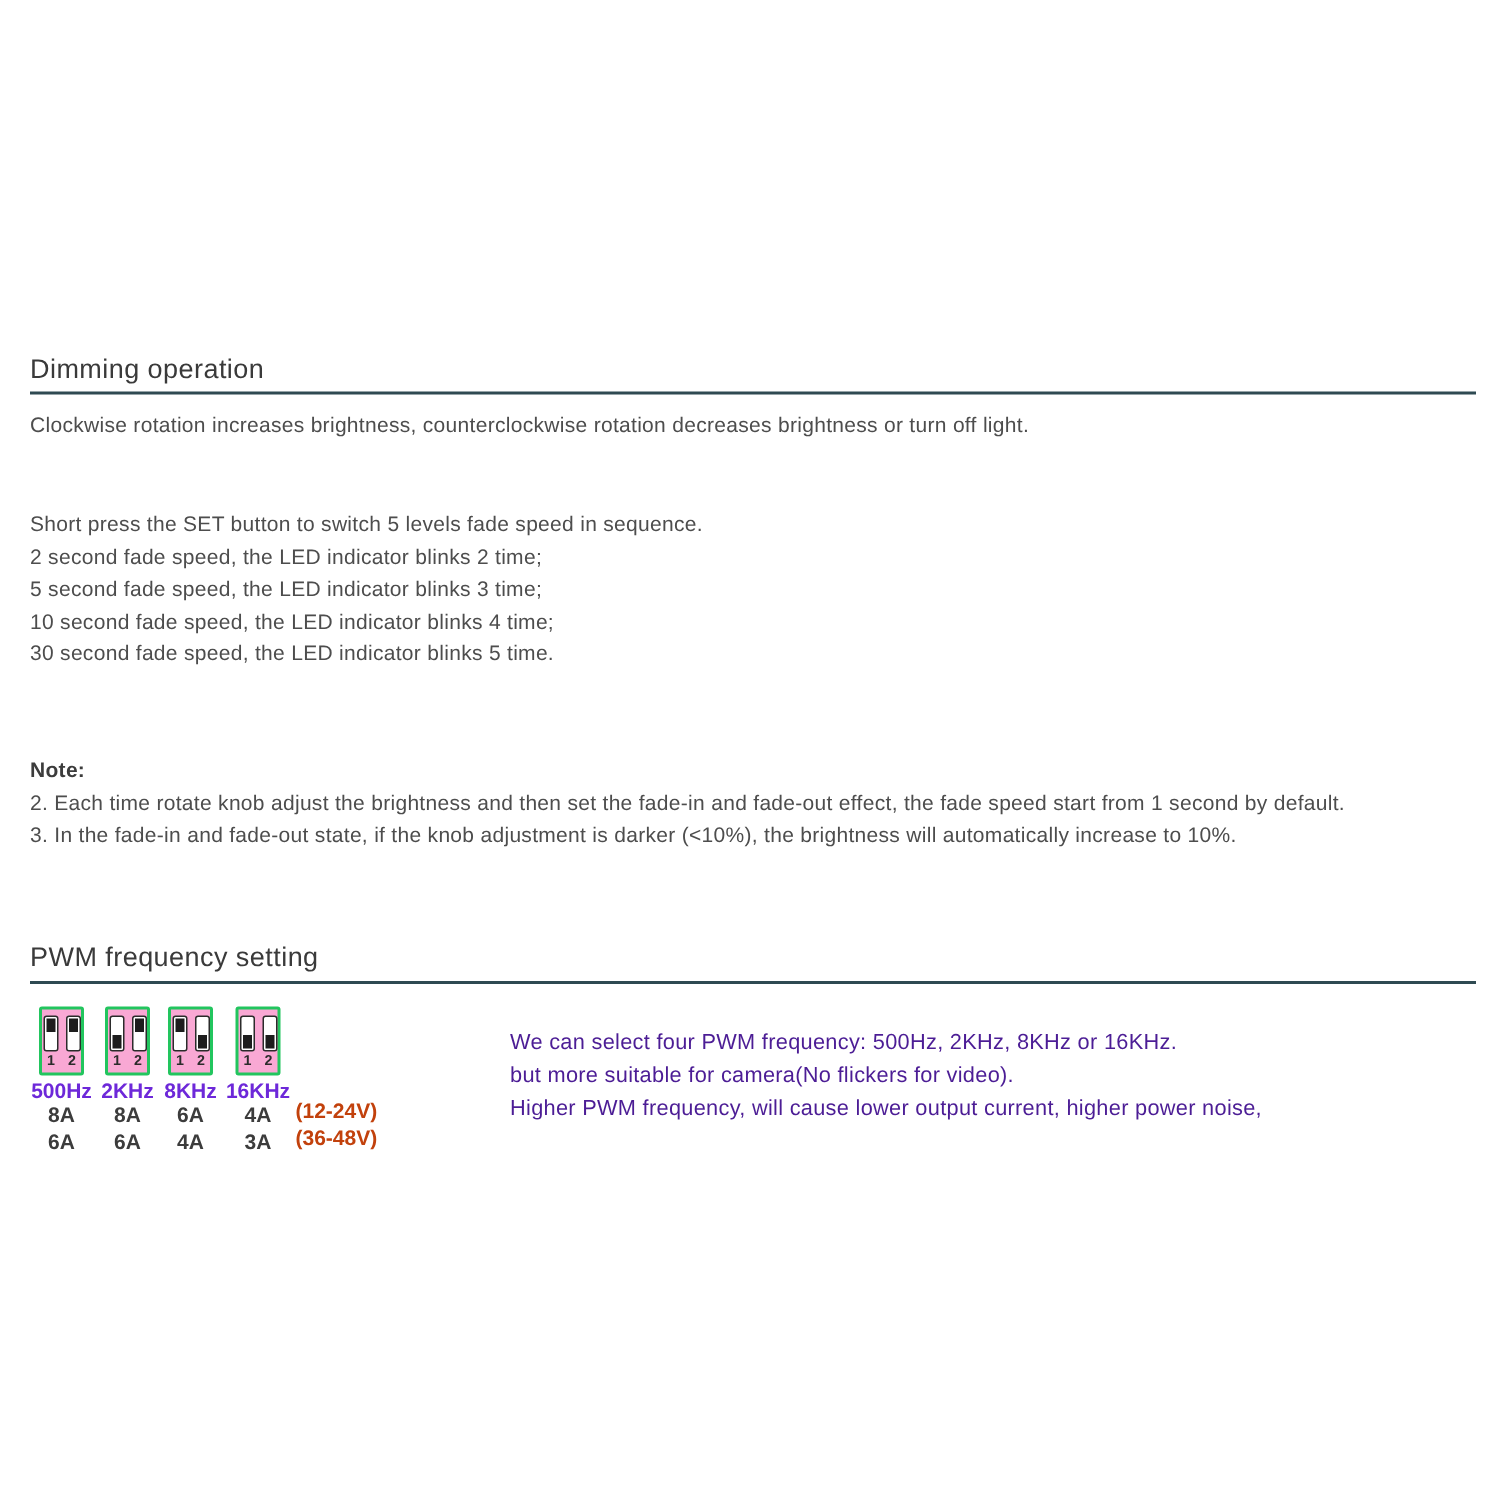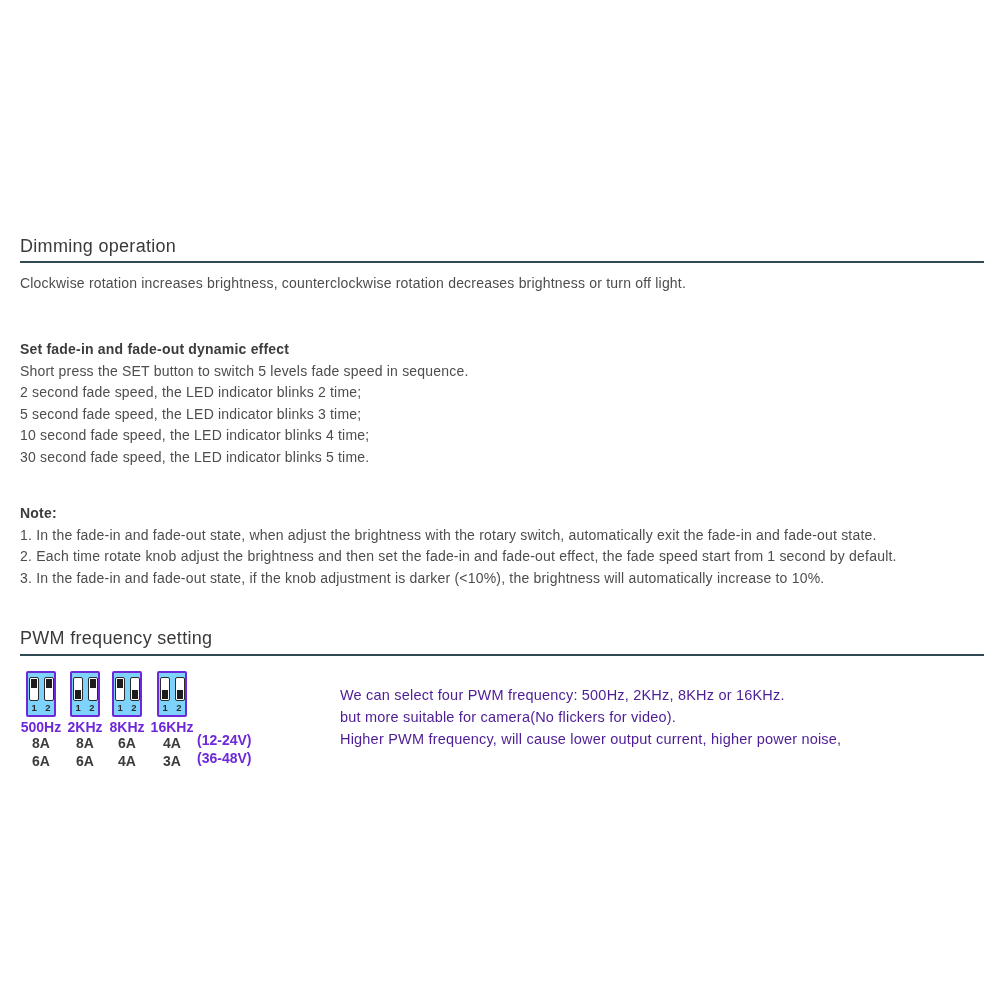--- a/index.html
+++ b/index.html
@@ -26,41 +26,41 @@
   }
   .bold-line{font-weight:bold;color:#3c3c3c;}
   
   .sw-col{
     position:absolute;top:671px;width:56px;
     display:flex;flex-direction:column;align-items:center;
     text-align:center;
   }
   .dip-box{
     width:26px;height:38px;
-    border:2px solid #6d28d9;border-radius:2px;
+    border:2px solid #22c55e;border-radius:2px;
     display:flex;flex-direction:column;align-items:center;
-    padding-top:4px;background:#7dd3fc;
+    padding-top:4px;background:#f9a8d4;
   }
   .slots{display:flex;gap:5px;}
   .slot{
     position:relative;width:8px;height:22px;
     border:1px solid #2b2b2b;border-radius:2px;background:#fff;
   }
   .slot .nub{position:absolute;left:1px;right:1px;height:9px;background:#1d1d1d;}
   .slot.up .nub{top:1px;}
   .slot.down .nub{bottom:1px;}
   .pins{
     font-size:9.5px;font-weight:bold;color:#2b2b2b;
     letter-spacing:3px;margin-top:1px;margin-left:3px;line-height:11px;
   }
   .sw-label{font-size:14px;font-weight:bold;color:#6d28d9;line-height:15px;margin-top:3px;}
   .sw-amp{font-size:14px;font-weight:bold;color:#3c3c3c;line-height:17.5px;}
   .volt-col{
     position:absolute;left:197px;top:732px;
-    font-size:14px;font-weight:bold;color:#6d28d9;line-height:17.5px;
+    font-size:14px;font-weight:bold;color:#c2410c;line-height:17.5px;
     white-space:nowrap;
   }
   .pwm-desc{
     position:absolute;left:340px;top:684px;
     font-size:14.5px;line-height:22px;color:#4c1d95;letter-spacing:0.2px;
     white-space:nowrap;
   }
 </style>
 </head>
 <body>
@@ -68,31 +68,29 @@
 <div class="page">
 
   <div class="h-section" style="top:236px">Dimming operation</div>
   <div class="rule" style="top:261px"></div>
 
   <div class="textblock" style="top:273px">
     <div>Clockwise rotation increases brightness, counterclockwise rotation decreases brightness or turn off light.</div>
   </div>
 
   <div class="textblock" style="top:339px">
-    <div class="bold-line">Set fade-in and fade-out dynamic effect</div>
     <div>Short press the SET button to switch 5 levels fade speed in sequence.</div>
     <div>2 second fade speed, the LED indicator blinks 2 time;</div>
     <div>5 second fade speed, the LED indicator blinks 3 time;</div>
     <div>10 second fade speed, the LED indicator blinks 4 time;</div>
     <div>30 second fade speed, the LED indicator blinks 5 time.</div>
   </div>
 
   <div class="textblock" style="top:503px">
     <div class="bold-line">Note:</div>
-    <div>1. In the fade-in and fade-out state, when adjust the brightness with the rotary switch, automatically exit the fade-in and fade-out state.</div>
     <div>2. Each time rotate knob adjust the brightness and then set the fade-in and fade-out effect, the fade speed start from 1 second by default.</div>
     <div>3. In the fade-in and fade-out state, if the knob adjustment is darker (&lt;10%), the brightness will automatically increase to 10%.</div>
   </div>
 
   <div class="h-section" style="top:628px">PWM frequency setting</div>
   <div class="rule" style="top:654px"></div>
 
   <div class="sw-col" style="left:13px">
     <div class="dip-box">
       <div class="slots">

